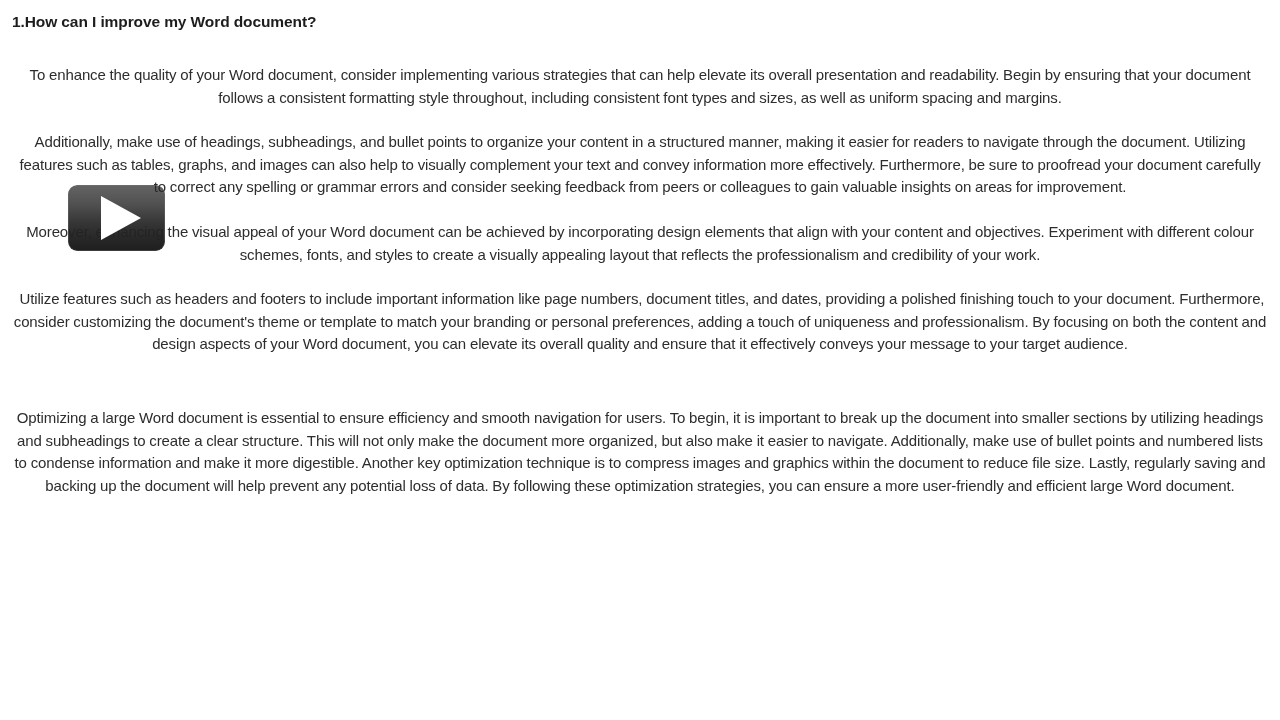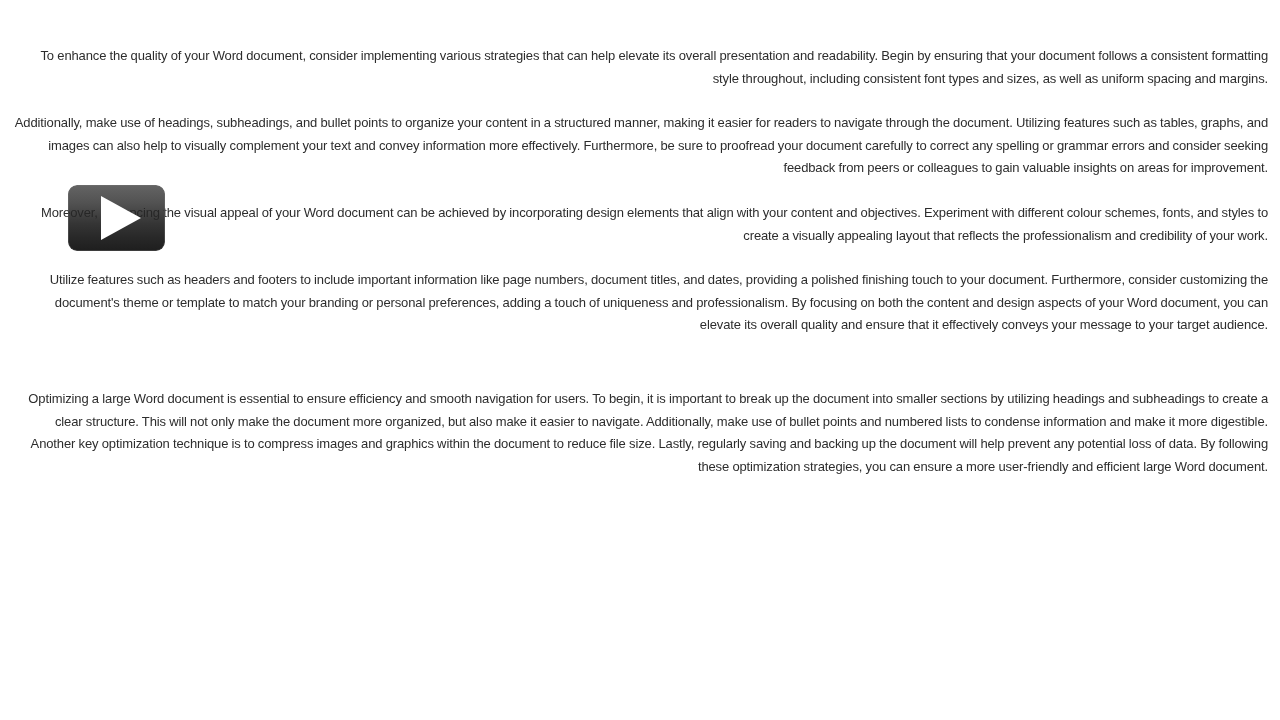--- a/index.html
+++ b/index.html
@@ -34,26 +34,26 @@
     font-size: 15.5px;
     font-weight: bold;
     line-height: 19px;
     letter-spacing: -0.1px;
     color: #1d1d1d;
     margin: 0;
     white-space: pre;
   }
 
   .para {
-    font-size: 13px;
+    font-size: 15px;
     line-height: 22.6px;
     letter-spacing: -0.12px;
     color: #2d2d2d;
     margin: 0;
-    text-align: right;
+    text-align: center;
     white-space: pre-wrap;
     word-spacing: -0.2px;
   }
 
   .gap-h1     { height: 33px; }
   .gap-p1     { height: 22px; }
   .gap-p2     { height: 22px; }
   .gap-p3     { height: 22px; }
   .gap-h2     { height: 29px; }
   .gap-p4     { height: 22px; }
@@ -94,20 +94,21 @@
     border-bottom: 22px solid transparent;
     border-left: 40px solid #ffffff;
   }
 </style>
 </head>
 <body>
 
 <div id="page">
   <div class="doc">
 
+    <h2 class="heading">1.How can I improve my Word document?</h2>
 
     <div class="gap-h1"></div>
 
     <p class="para">To enhance the quality of your Word document, consider implementing various strategies that can help elevate its overall presentation and readability. Begin by ensuring that your document follows a consistent formatting style throughout, including consistent font types and sizes, as well as uniform spacing and margins.</p>
 
     <div class="gap-p1"></div>
 
     <p class="para">Additionally, make use of headings, subheadings, and bullet points to organize your content in a structured manner, making it easier for readers to navigate through the document. Utilizing features such as tables, graphs, and images can also help to visually complement your text and convey information more effectively. Furthermore, be sure to proofread your document carefully to correct any spelling or grammar errors and consider seeking feedback from peers or colleagues to gain valuable insights on areas for improvement.</p>
 
     <div class="gap-p2"></div>

